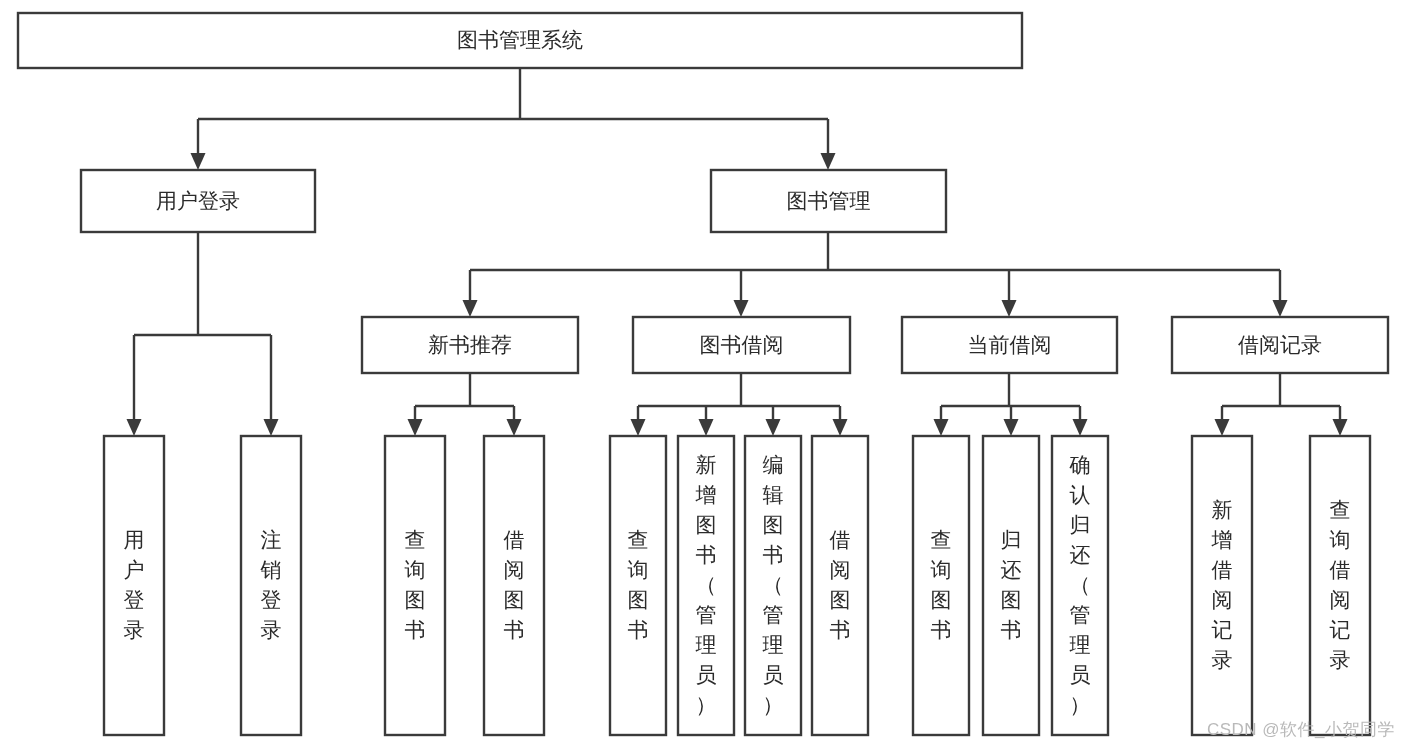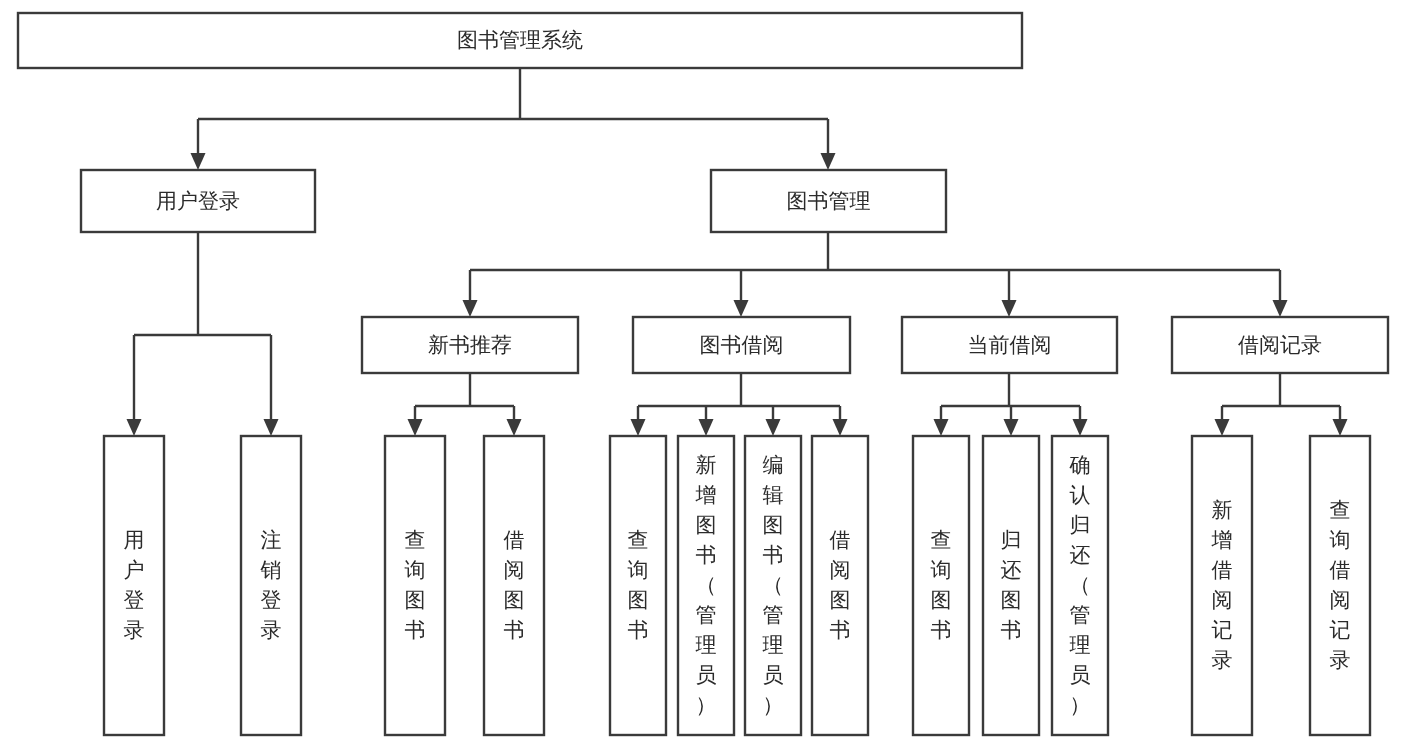--- a/index.html
+++ b/index.html
@@ -219,13 +219,14 @@
         <g>
           <rect x="1192" y="436" width="60" height="299" class="node-box"></rect>
           <text x="1222" class="node-label-v"><tspan x="1222" y="510.5">新</tspan><tspan x="1222" y="540.5">增</tspan><tspan x="1222" y="570.5">借</tspan><tspan x="1222" y="600.5">阅</tspan><tspan x="1222" y="630.5">记</tspan><tspan x="1222" y="660.5">录</tspan></text>
         </g>
         <g>
           <rect x="1310" y="436" width="60" height="299" class="node-box"></rect>
           <text x="1340" class="node-label-v"><tspan x="1340" y="510.5">查</tspan><tspan x="1340" y="540.5">询</tspan><tspan x="1340" y="570.5">借</tspan><tspan x="1340" y="600.5">阅</tspan><tspan x="1340" y="630.5">记</tspan><tspan x="1340" y="660.5">录</tspan></text>
         </g>
       </g>
   </svg>
+  <div class="watermark-text">CSDN @软件_小贺同学</div>
 </div>
 
 </body></html>

